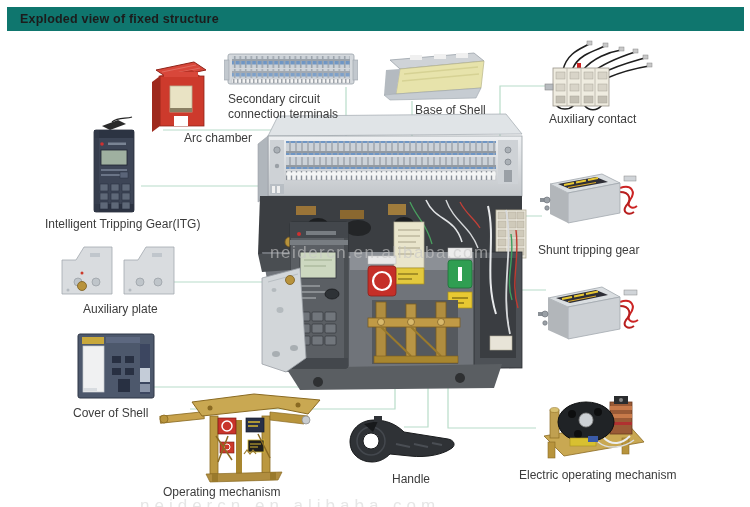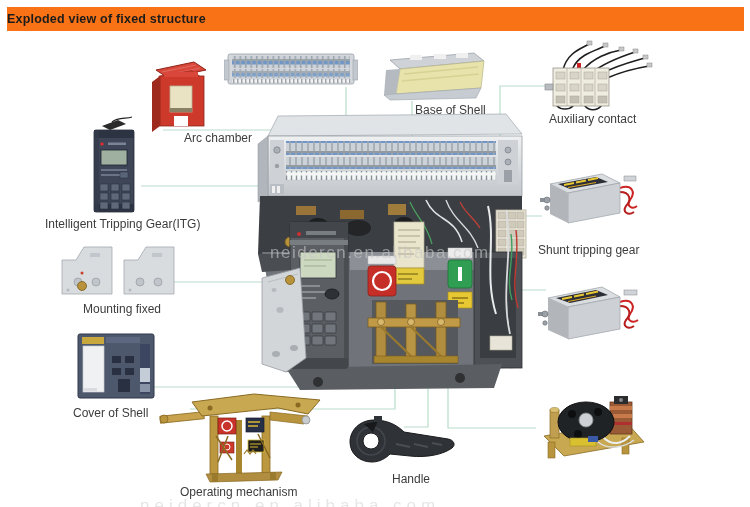--- a/index.html
+++ b/index.html
@@ -1,19 +1,19 @@
 <!DOCTYPE html>
 <html><head>
 <meta charset="utf-8">
 <style>
   html,body{margin:0;padding:0;background:#fff;}
   .stage{position:relative;width:750px;height:507px;background:#ffffff;overflow:hidden;
          font-family:"Liberation Sans", sans-serif;}
-  .header-bar{position:absolute;left:7px;top:7px;width:737px;height:24px;background:#f97316;
-              display:flex;align-items:center;box-sizing:border-box;z-index:5;}
+  .header-bar{position:absolute;left:7px;top:7px;width:737px;height:24px;background:#0f766e;
+              display:flex;align-items:center;box-sizing:border-box;padding-left:13px;z-index:5;}
   .header-title{font-size:12.5px;font-weight:bold;color:#1c1c1c;letter-spacing:.2px;}
   .lines{position:absolute;left:0;top:0;z-index:1;}
   .comp{position:absolute;z-index:2;}
   .lbl{position:absolute;z-index:4;font-size:12px;color:#3c3c3c;white-space:nowrap;line-height:1.25;}
   .lbl.wrap{white-space:normal;}
   .watermark{position:absolute;z-index:6;font-size:17px;letter-spacing:1.5px;
              color:rgba(198,198,198,0.62);white-space:nowrap;pointer-events:none;}
   .watermark.bottom{letter-spacing:5px;color:rgba(205,205,205,0.5);}
   svg{display:block;}
 </style>
@@ -436,26 +436,28 @@
       <polygon points="8,168 46,158 52,248 32,262 8,254" fill="#d2d6d9" stroke="#9aa0a6" stroke-width="0.8"></polygon>
       <path d="M14 172 L44 164" stroke="#b8bec2" stroke-width="1"></path>
       <circle cx="36" cy="170" r="4.5" fill="#b8933c" stroke="#7a5c1e" stroke-width="0.8"></circle>
       <ellipse cx="20" cy="180" rx="2.5" ry="2" fill="#b4babe"></ellipse>
       <ellipse cx="26" cy="200" rx="3.5" ry="3" fill="#b4babe"></ellipse>
       <ellipse cx="22" cy="244" rx="4" ry="3" fill="#a8aeb2"></ellipse>
       <ellipse cx="40" cy="238" rx="4" ry="3" fill="#a8aeb2"></ellipse>
     </svg>
   </div>
 
+  <div class="lbl wrap" style="left:228px;top:92px;width:114px;">Secondary circuit connection terminals</div>
   <div class="lbl" style="left:415px;top:103px;">Base of Shell</div>
   <div class="lbl" style="left:549px;top:112px;text-align:center;">Auxiliary contact</div>
   <div class="lbl" style="left:184px;top:131px;">Arc chamber</div>
   <div class="lbl" style="left:45px;top:217px;text-align:center;">Intelligent Tripping Gear(ITG)</div>
   <div class="lbl" style="left:538px;top:235px;margin-top:8px;">Shunt tripping gear</div>
-  <div class="lbl" style="left:83px;top:302px;">Mounting fixed</div>
+  <div class="lbl" style="left:83px;top:302px;">Auxiliary plate</div>
   <div class="lbl" style="left:73px;top:406px;text-align:center;">Cover of Shell</div>
-  <div class="lbl" style="left:163px;top:485px;margin-left:17px;">Operating mechanism</div>
+  <div class="lbl" style="left:163px;top:485px;">Operating mechanism</div>
   <div class="lbl" style="left:392px;top:472px;">Handle</div>
+  <div class="lbl" style="left:519px;top:468px;">Electric operating mechanism</div>
 
   <div class="watermark" style="left:270px;top:243px;">neidercn.en.alibaba.com</div>
   <div class="watermark bottom" style="left:140px;top:496px;">neidercn.en.alibaba.com</div>
 
 </div>
 
 </body></html>

